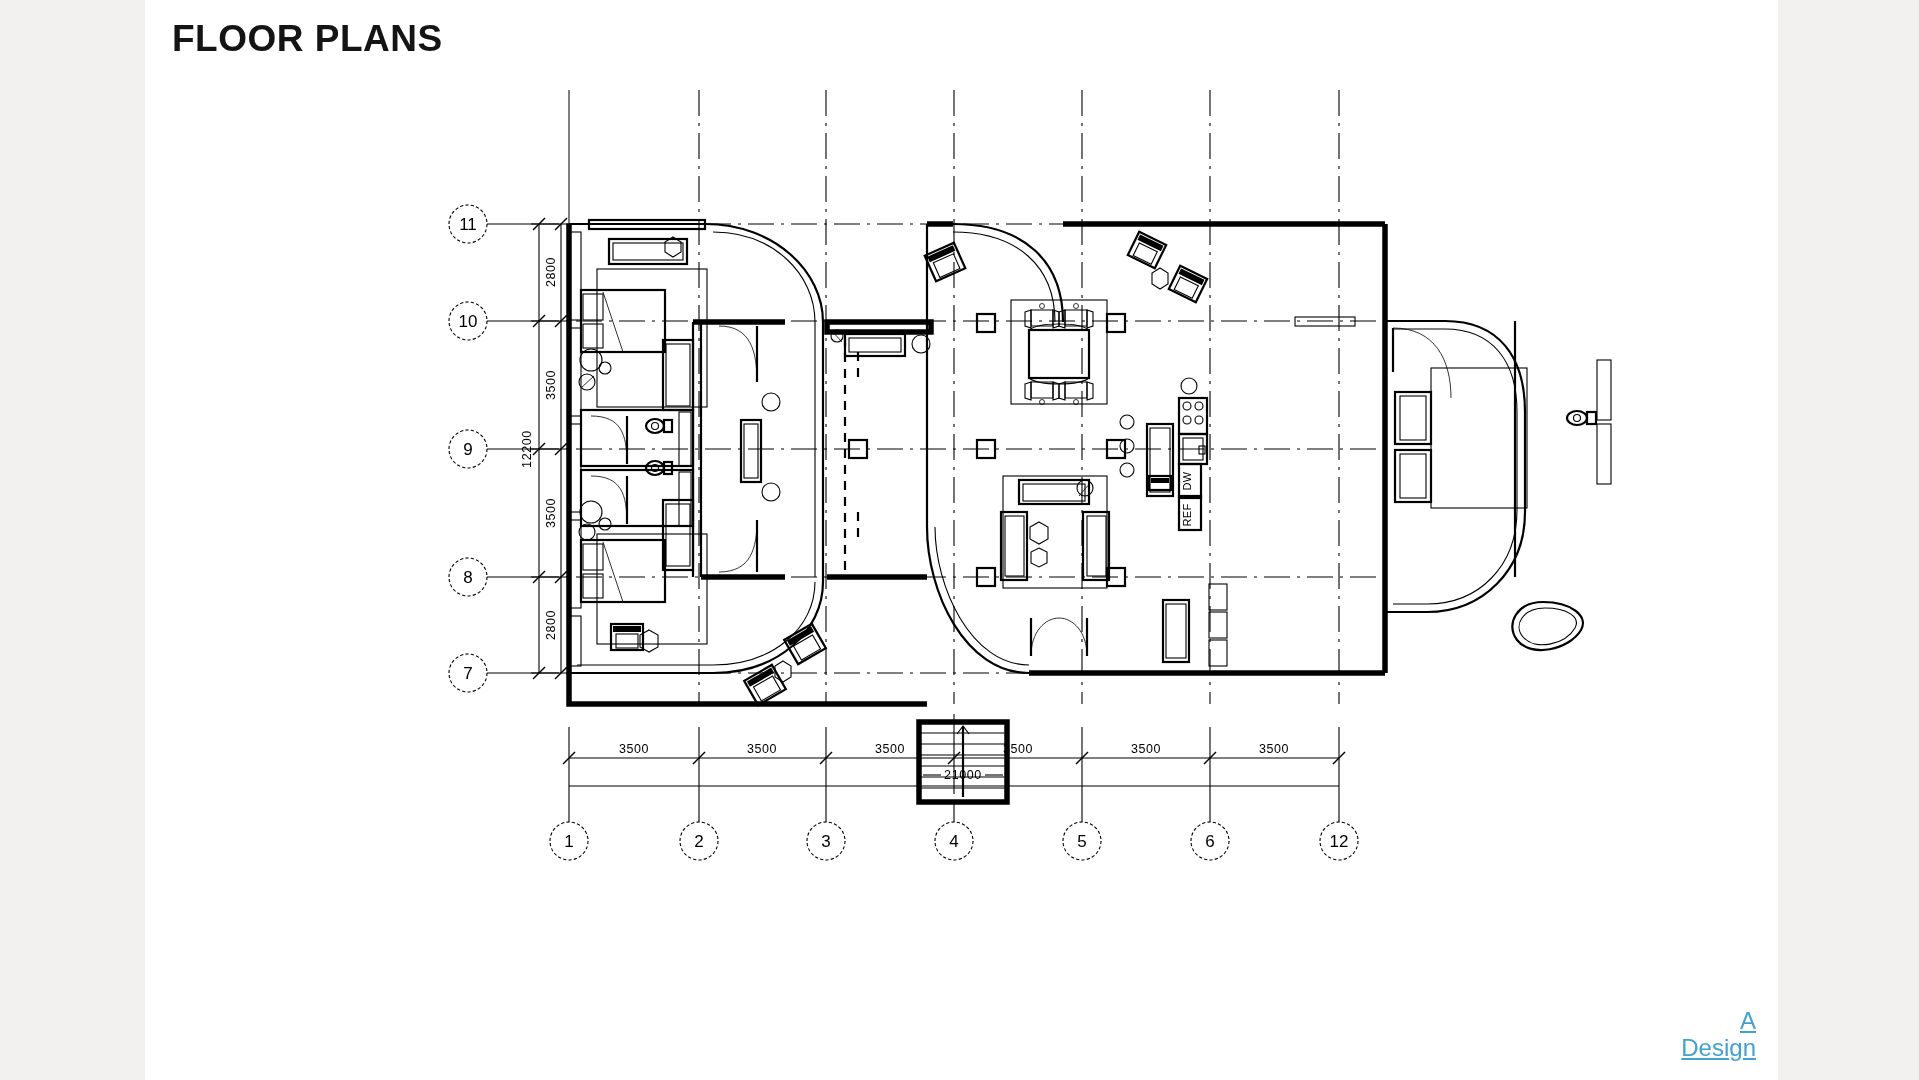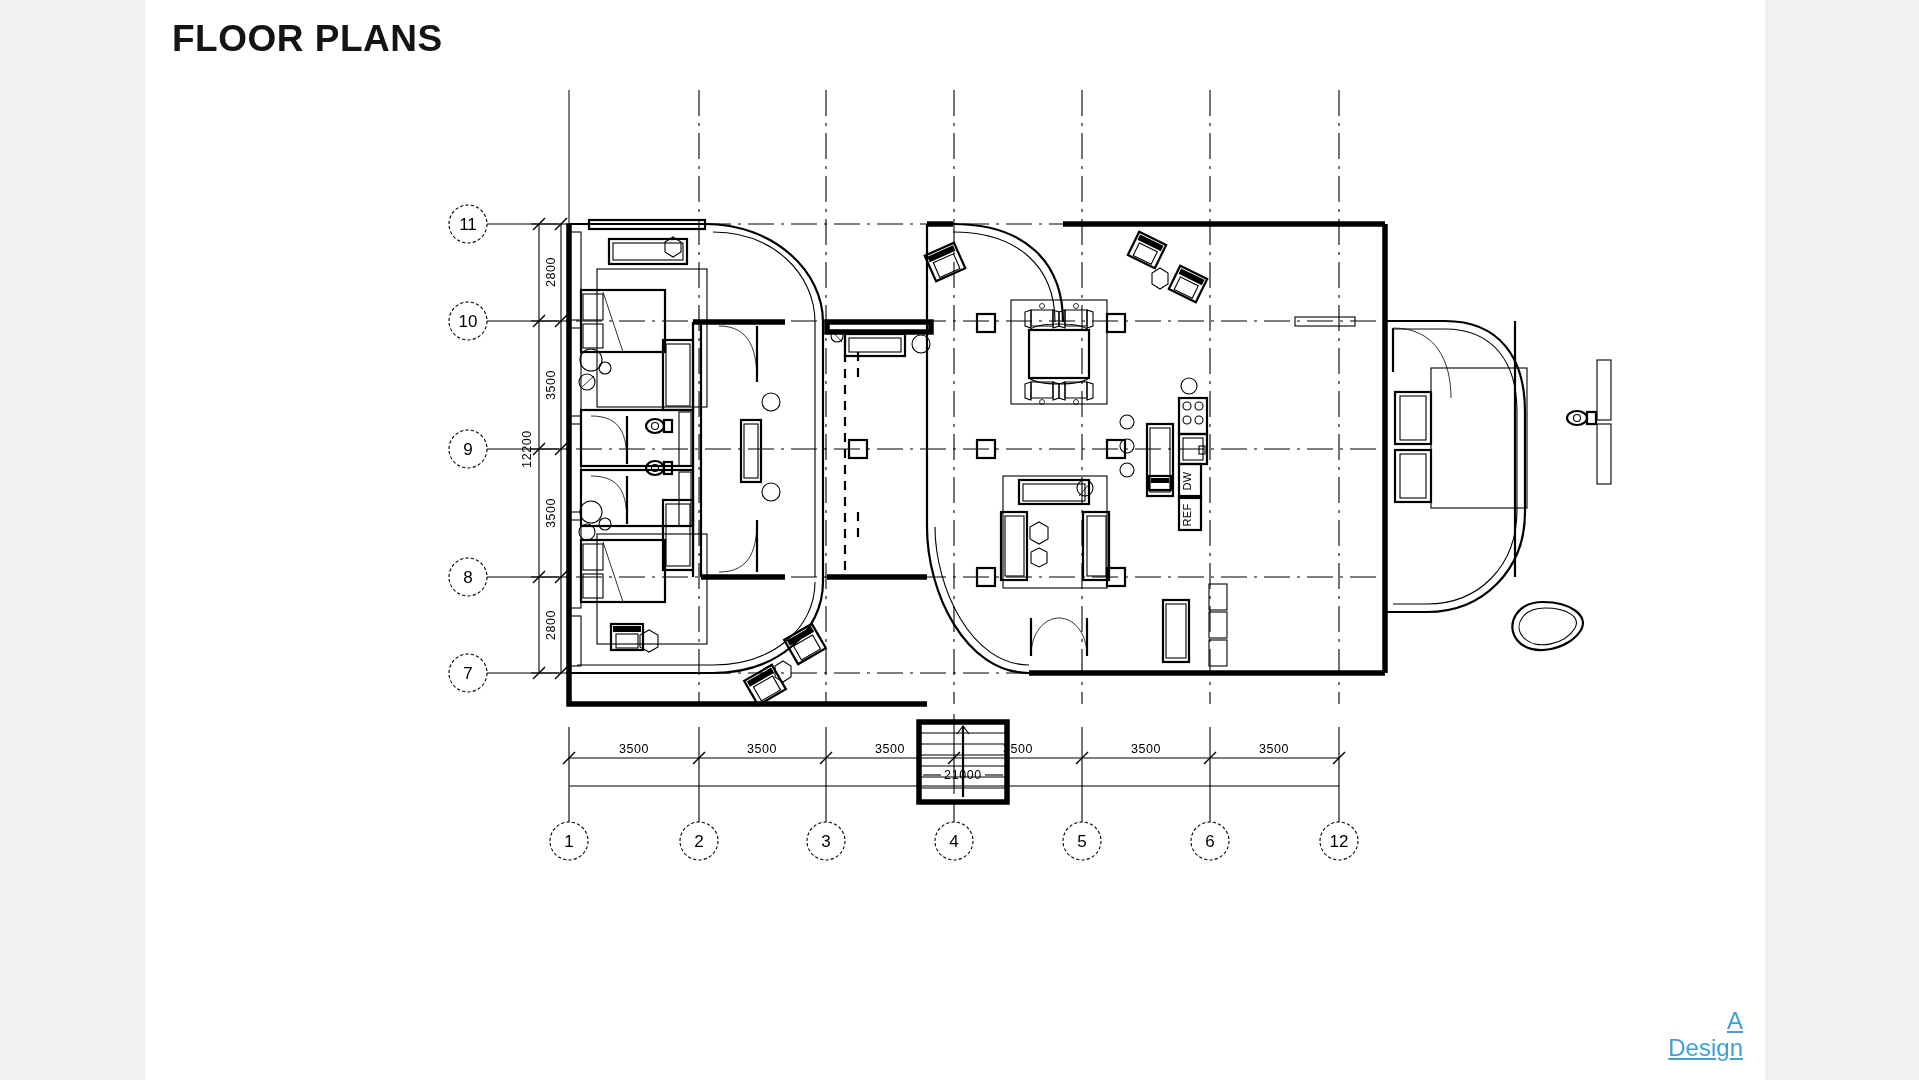--- a/index.html
+++ b/index.html
@@ -9,20 +9,21 @@
     font-family: "Liberation Sans", sans-serif;
     overflow: hidden;
   }
   #root { position: relative; width: 1919px; height: 1080px; }
 
   #page {
     position: absolute;
     left: 145px; top: 0;
     width: 1620px; height: 1080px;
     background: #ffffff;
+    padding-left: 13px;
   }
 
   #page-title {
     position: absolute;
     left: 27px; top: 18px;
     font-size: 37px;
     font-weight: bold;
     letter-spacing: 0.5px;
     color: #141414;
     white-space: nowrap;

